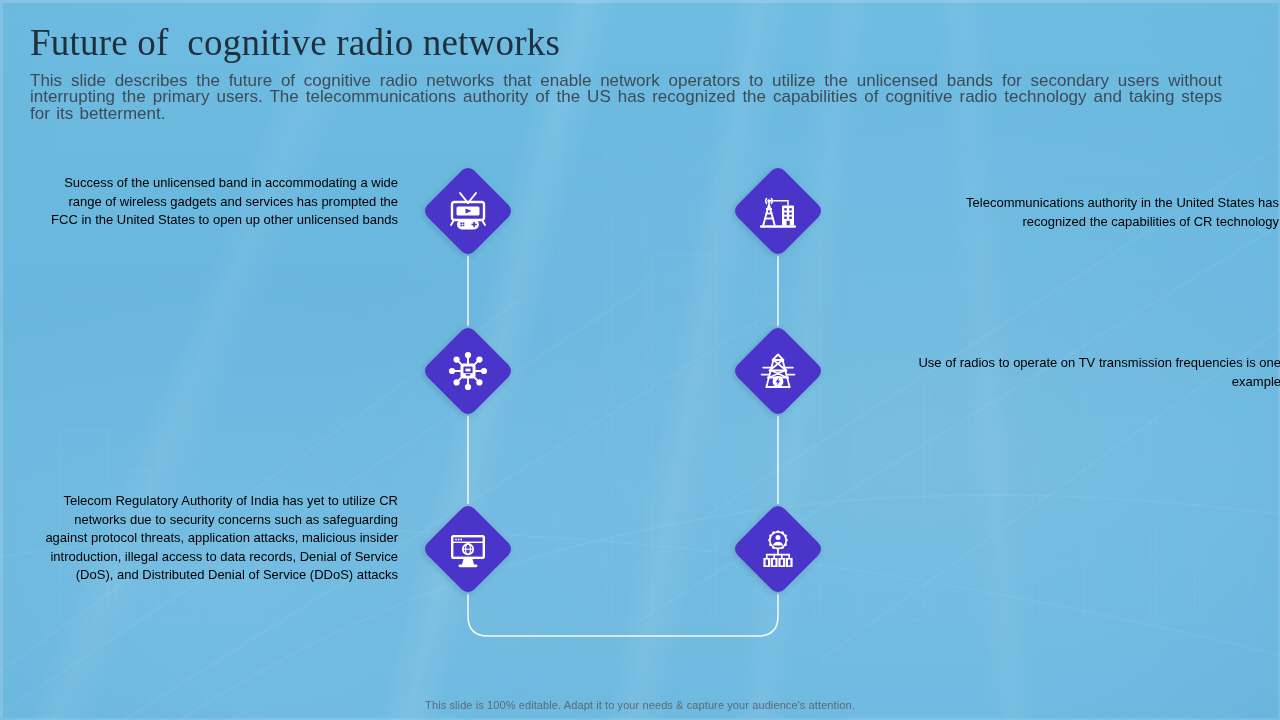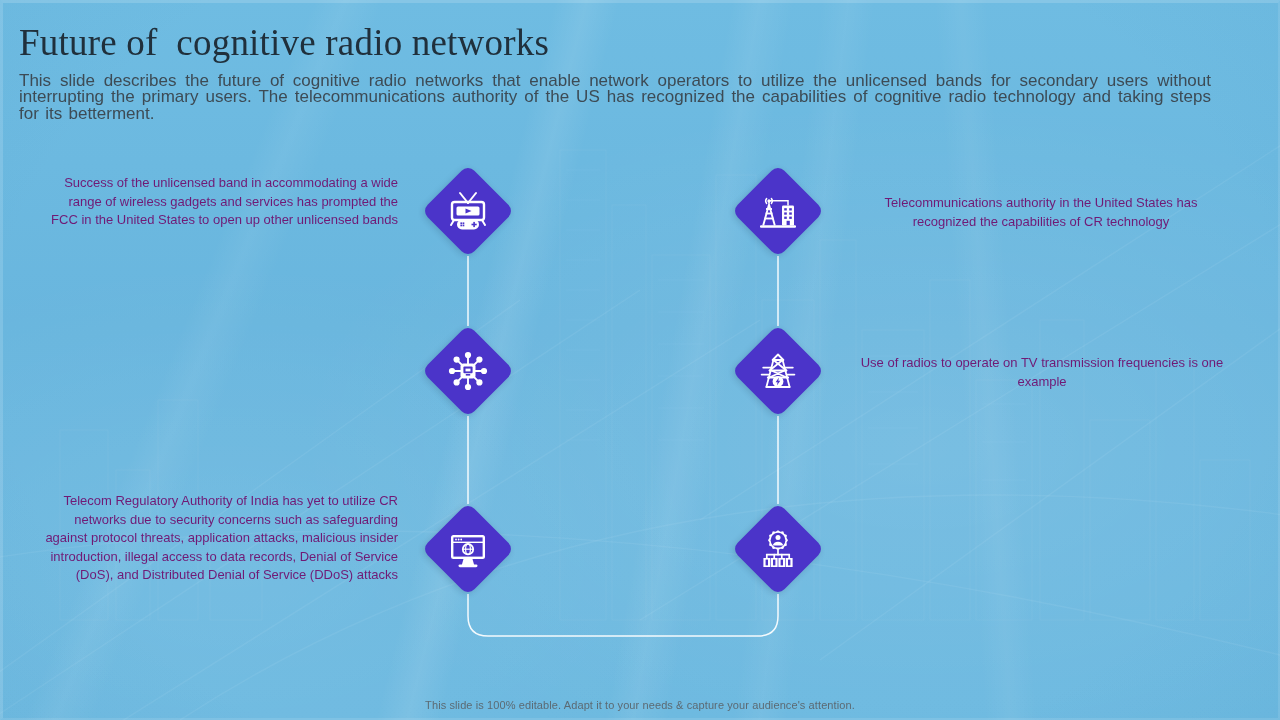--- a/index.html
+++ b/index.html
@@ -56,21 +56,21 @@
     border-left: 3px solid rgba(255,255,255,0.14);
     border-right: 2px solid rgba(255,255,255,0.10);
     border-bottom: 2px solid rgba(255,255,255,0.10);
     box-sizing: border-box;
     pointer-events: none;
   }
 
   
   #header {
     position: absolute;
-    left: 19px;
+    left: 30px;
     top: 20px;
     width: 1195px;
   }
   #title {
     font-family: "Liberation Serif", "DejaVu Serif", serif;
     font-size: 37px;
     line-height: 46px;
     color: #20303c;
     letter-spacing: .2px;
     white-space: pre;
@@ -128,24 +128,24 @@
     align-items: center;
     justify-content: center;
   }
   .node-icon svg { display: block; }
 
   
   .blurb {
     position: absolute;
     font-size: 13px;
     line-height: 18.6px;
-    color: #701a75;
+    color: #000000;
   }
   .blurb.left  { text-align: right; }
-  .blurb.right { text-align: center; }
+  .blurb.right { text-align: right; margin-left: 48px; }
 
   
   #footer {
     position: absolute;
     left: 0;
     right: 0;
     top: 699px;
     text-align: center;
     font-size: 11px;
     color: #5c6a73;

